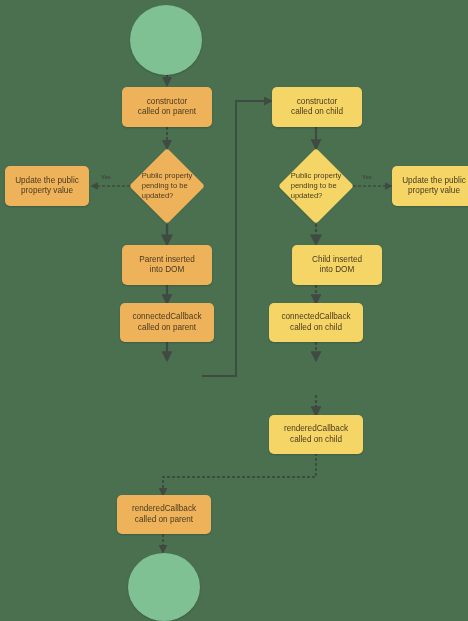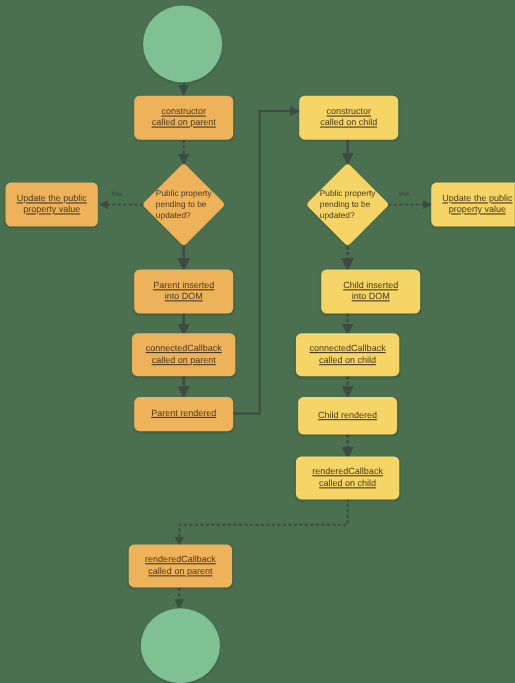--- a/index.html
+++ b/index.html
@@ -28,21 +28,20 @@
   .node {
     position: absolute;
     box-sizing: border-box;
     display: flex;
     align-items: center;
     justify-content: center;
     text-align: center;
     color: #4a3a20;
     line-height: 1.25;
     white-space: pre-line;
-    text-decoration: underline;
   }
   .box {
     border-radius: 5px;
     font-size: 8.2px;
     padding: 2px 3px;
     box-shadow: 0 1px 2px rgba(0,0,0,0.18);
   }
   .box.parent { background: #eeb25a; }
   .box.child  { background: #f5d565; }
   .circle {
@@ -142,21 +141,20 @@
 
   <div class="node box parent" style="left:5px; top:166px; width:84px; height:40px;">Update the public
 property value</div>
 
   <div class="node box parent" style="left:122px; top:245px; width:90px; height:40px;">Parent inserted
 into DOM</div>
 
   <div class="node box parent" style="left:120px; top:303px; width:94px; height:39px;">connectedCallback
 called on parent</div>
 
-  <div class="node box parent" style="left:122px; top:361px; width:90px; height:31px;">Parent rendered</div>
 
   <div class="node box parent" style="left:117px; top:495px; width:94px; height:39px;">renderedCallback
 called on parent</div>
 
   <div class="node box child" style="left:272px; top:87px; width:90px; height:40px;">constructor
 called on child</div>
 
   <div class="diamond-wrap" style="left:278px; top:148px; width:76px; height:76px;">
     <div class="diamond-shape child"></div>
     <div class="diamond-label">Public property
@@ -166,21 +164,20 @@
 
   <div class="node box child" style="left:392px; top:166px; width:84px; height:40px;">Update the public
 property value</div>
 
   <div class="node box child" style="left:271px; top:245px; width:90px; height:40px;margin-left:21px;">Child inserted
 into DOM</div>
 
   <div class="node box child" style="left:269px; top:303px; width:94px; height:39px;">connectedCallback
 called on child</div>
 
-  <div class="node box child" style="left:271px; top:361px; width:90px; height:34px;">Child rendered</div>
 
   <div class="node box child" style="left:269px; top:415px; width:94px; height:39px;">renderedCallback
 called on child</div>
 
   <div class="edge-label" style="left:101px; top:174px;">Yes</div>
 
   <div class="edge-label" style="left:362px; top:174px;">Yes</div>
 
 </div>
 

